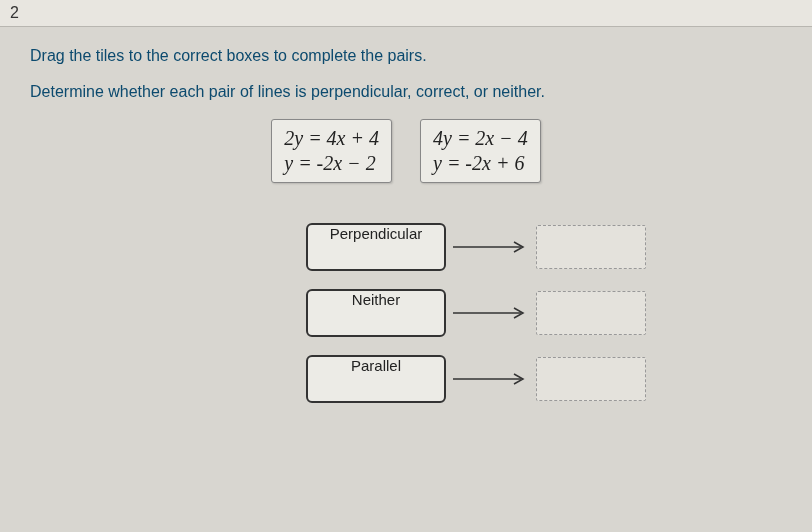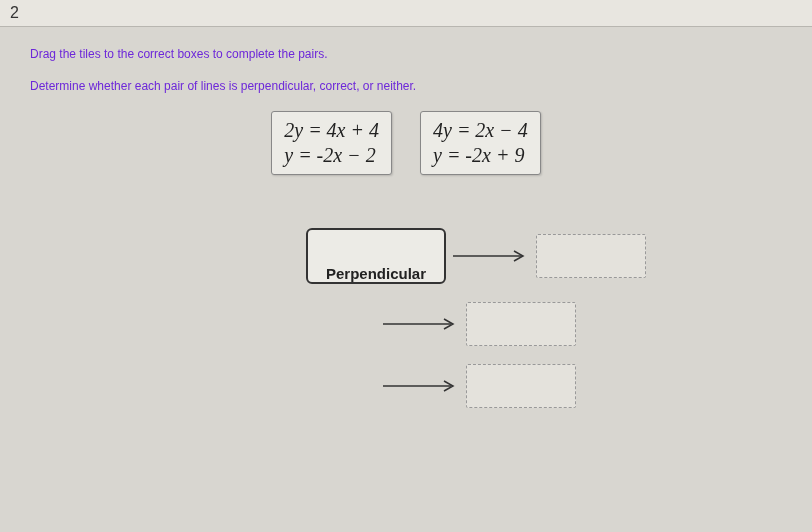--- a/index.html
+++ b/index.html
@@ -15,29 +15,29 @@
       background: #e8e6e0;
       border-bottom: 1px solid #b8b6b0;
       padding: 4px 10px;
       font-size: 16px;
       color: #333;
     }
     .content {
       padding: 20px 30px 0 30px;
     }
     .instr1, .instr2 {
-      font-size: 12px;
-      color: #6d28d9;
+      font-size: 16px;
+      color: #0c4a6e;
       margin-bottom: 18px;
     }
     .tiles-row {
       display: flex;
       justify-content: center;
       gap: 28px;
-      margin: 18px 0 53px 0;
+      margin: 18px 0 40px 0;
     }
     .tile {
       border: 1px solid #888;
       border-radius: 3px;
       background: #ecebe6;
       padding: 6px 12px;
       font-family: "Times New Roman", serif;
       font-size: 20px;
       color: #222;
       box-shadow: 1px 1px 2px rgba(0,0,0,0.15);
@@ -56,27 +56,26 @@
     .match-row {
       display: flex;
       align-items: center;
       gap: 0;
     }
     .label-box {
       border: 2px solid #333;
       border-radius: 6px;
       background: #ecebe6;
       width: 140px;
-      height: 56px;
+      height: 48px;
       display: flex;
-      align-items: flex-end;
+      align-items: flex-start;
       justify-content: center;
       font-size: 15px;
       color: #222;
-      font-weight: bold;
     }
     .arrow {
       width: 90px;
       height: 40px;
       display: flex;
       align-items: center;
       justify-content: center;
     }
     .arrow svg { width: 80px; height: 14px; }
     .drop-box {
@@ -95,49 +94,55 @@
 </div>
 
 <div class="content">
   <p class="instr1">Drag the tiles to the correct boxes to complete the pairs.</p>
   <p class="instr2">Determine whether each pair of lines is perpendicular, correct, or neither.</p>
 
   <div class="tiles-row">
     <div class="tile"><span>2y = 4x + 4</span>
 <span>y = -2x − 2</span></div>
     <div class="tile"><span>4y = 2x − 4</span>
-<span>y = -2x + 9</span></div>
+<span>y = -2x + 6</span></div>
   </div>
 
   <div class="match-area">
 
     <div class="match-row">
       <div class="label-box">
         <span>Perpendicular</span>
       </div>
       <div class="arrow">
         <svg viewBox="0 0 80 14">
             <line x1="2" y1="7" x2="70" y2="7" stroke="#333" stroke-width="1.5"></line>
             <polyline points="63,2 72,7 63,12" fill="none" stroke="#333" stroke-width="1.5"></polyline>
           </svg>
       </div>
       <div class="drop-box"></div>
     </div>
 
     <div class="match-row">
+      <div class="label-box">
+        <span>Neither</span>
+      </div>
       <div class="arrow">
         <svg viewBox="0 0 80 14">
             <line x1="2" y1="7" x2="70" y2="7" stroke="#333" stroke-width="1.5"></line>
             <polyline points="63,2 72,7 63,12" fill="none" stroke="#333" stroke-width="1.5"></polyline>
           </svg>
       </div>
       <div class="drop-box"></div>
     </div>
 
     <div class="match-row">
+      <div class="label-box">
+        <span>Parallel</span>
+      </div>
       <div class="arrow">
         <svg viewBox="0 0 80 14">
             <line x1="2" y1="7" x2="70" y2="7" stroke="#333" stroke-width="1.5"></line>
             <polyline points="63,2 72,7 63,12" fill="none" stroke="#333" stroke-width="1.5"></polyline>
           </svg>
       </div>
       <div class="drop-box"></div>
     </div>
 
   </div>

